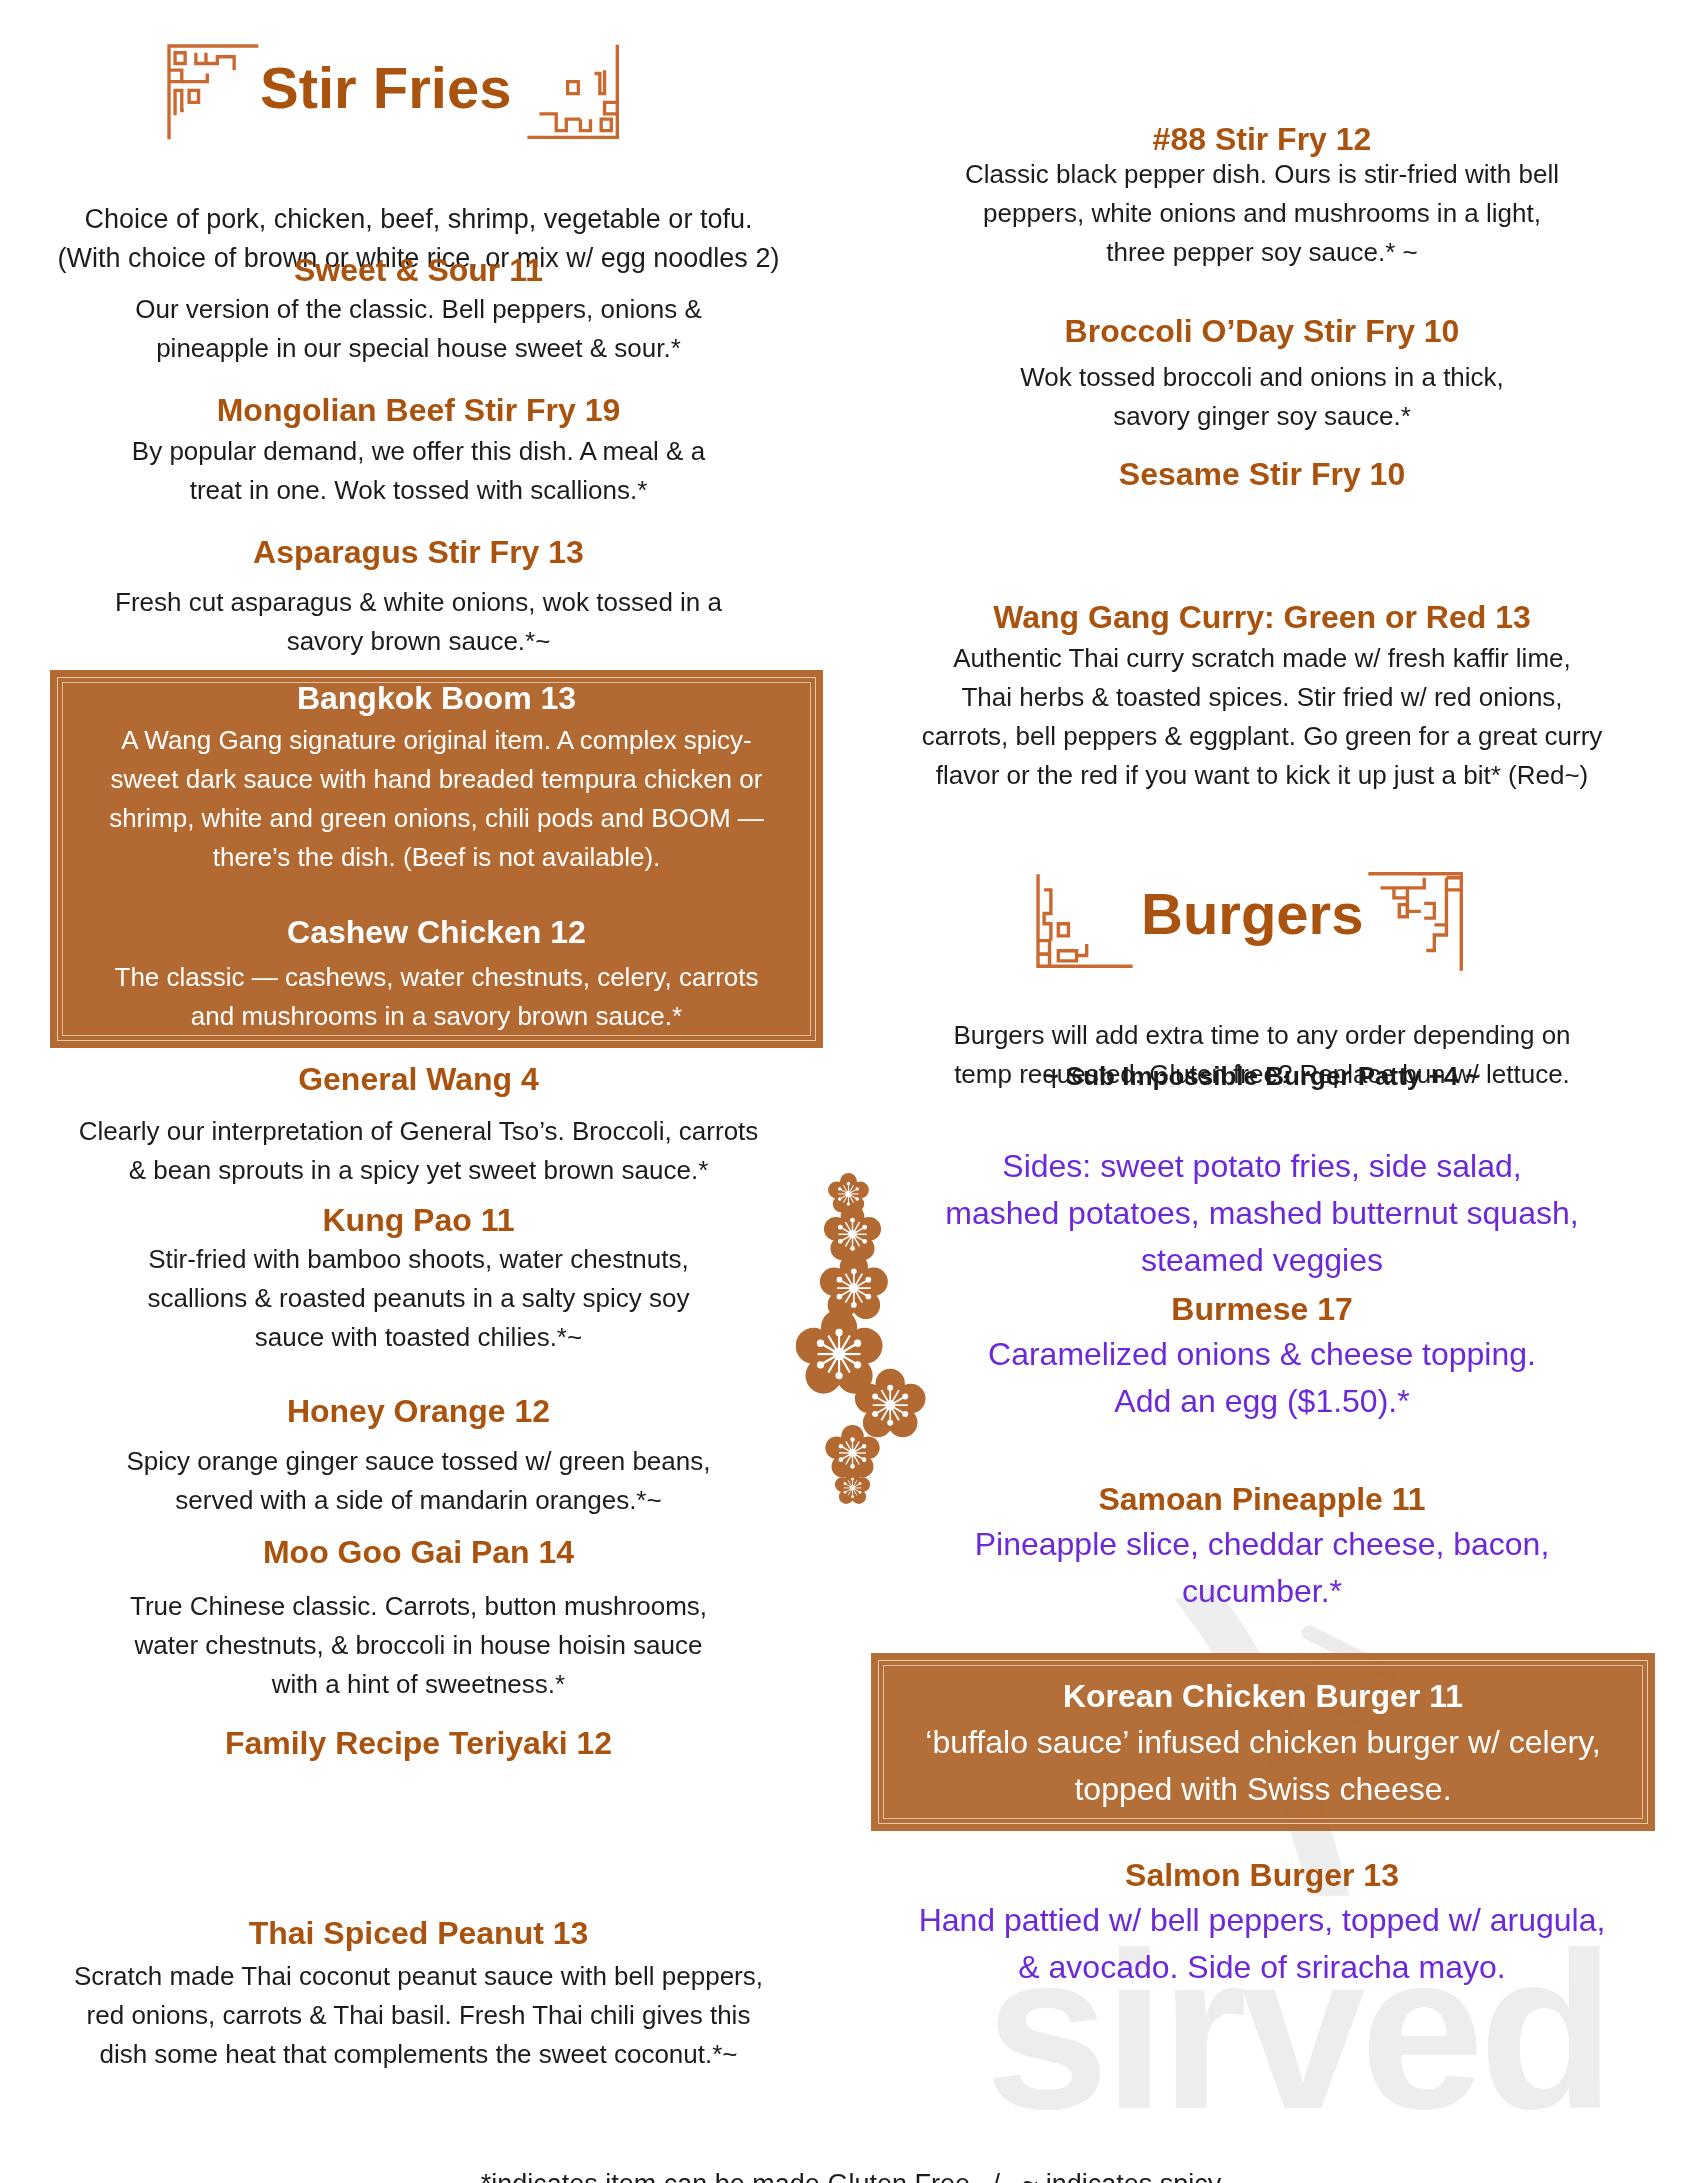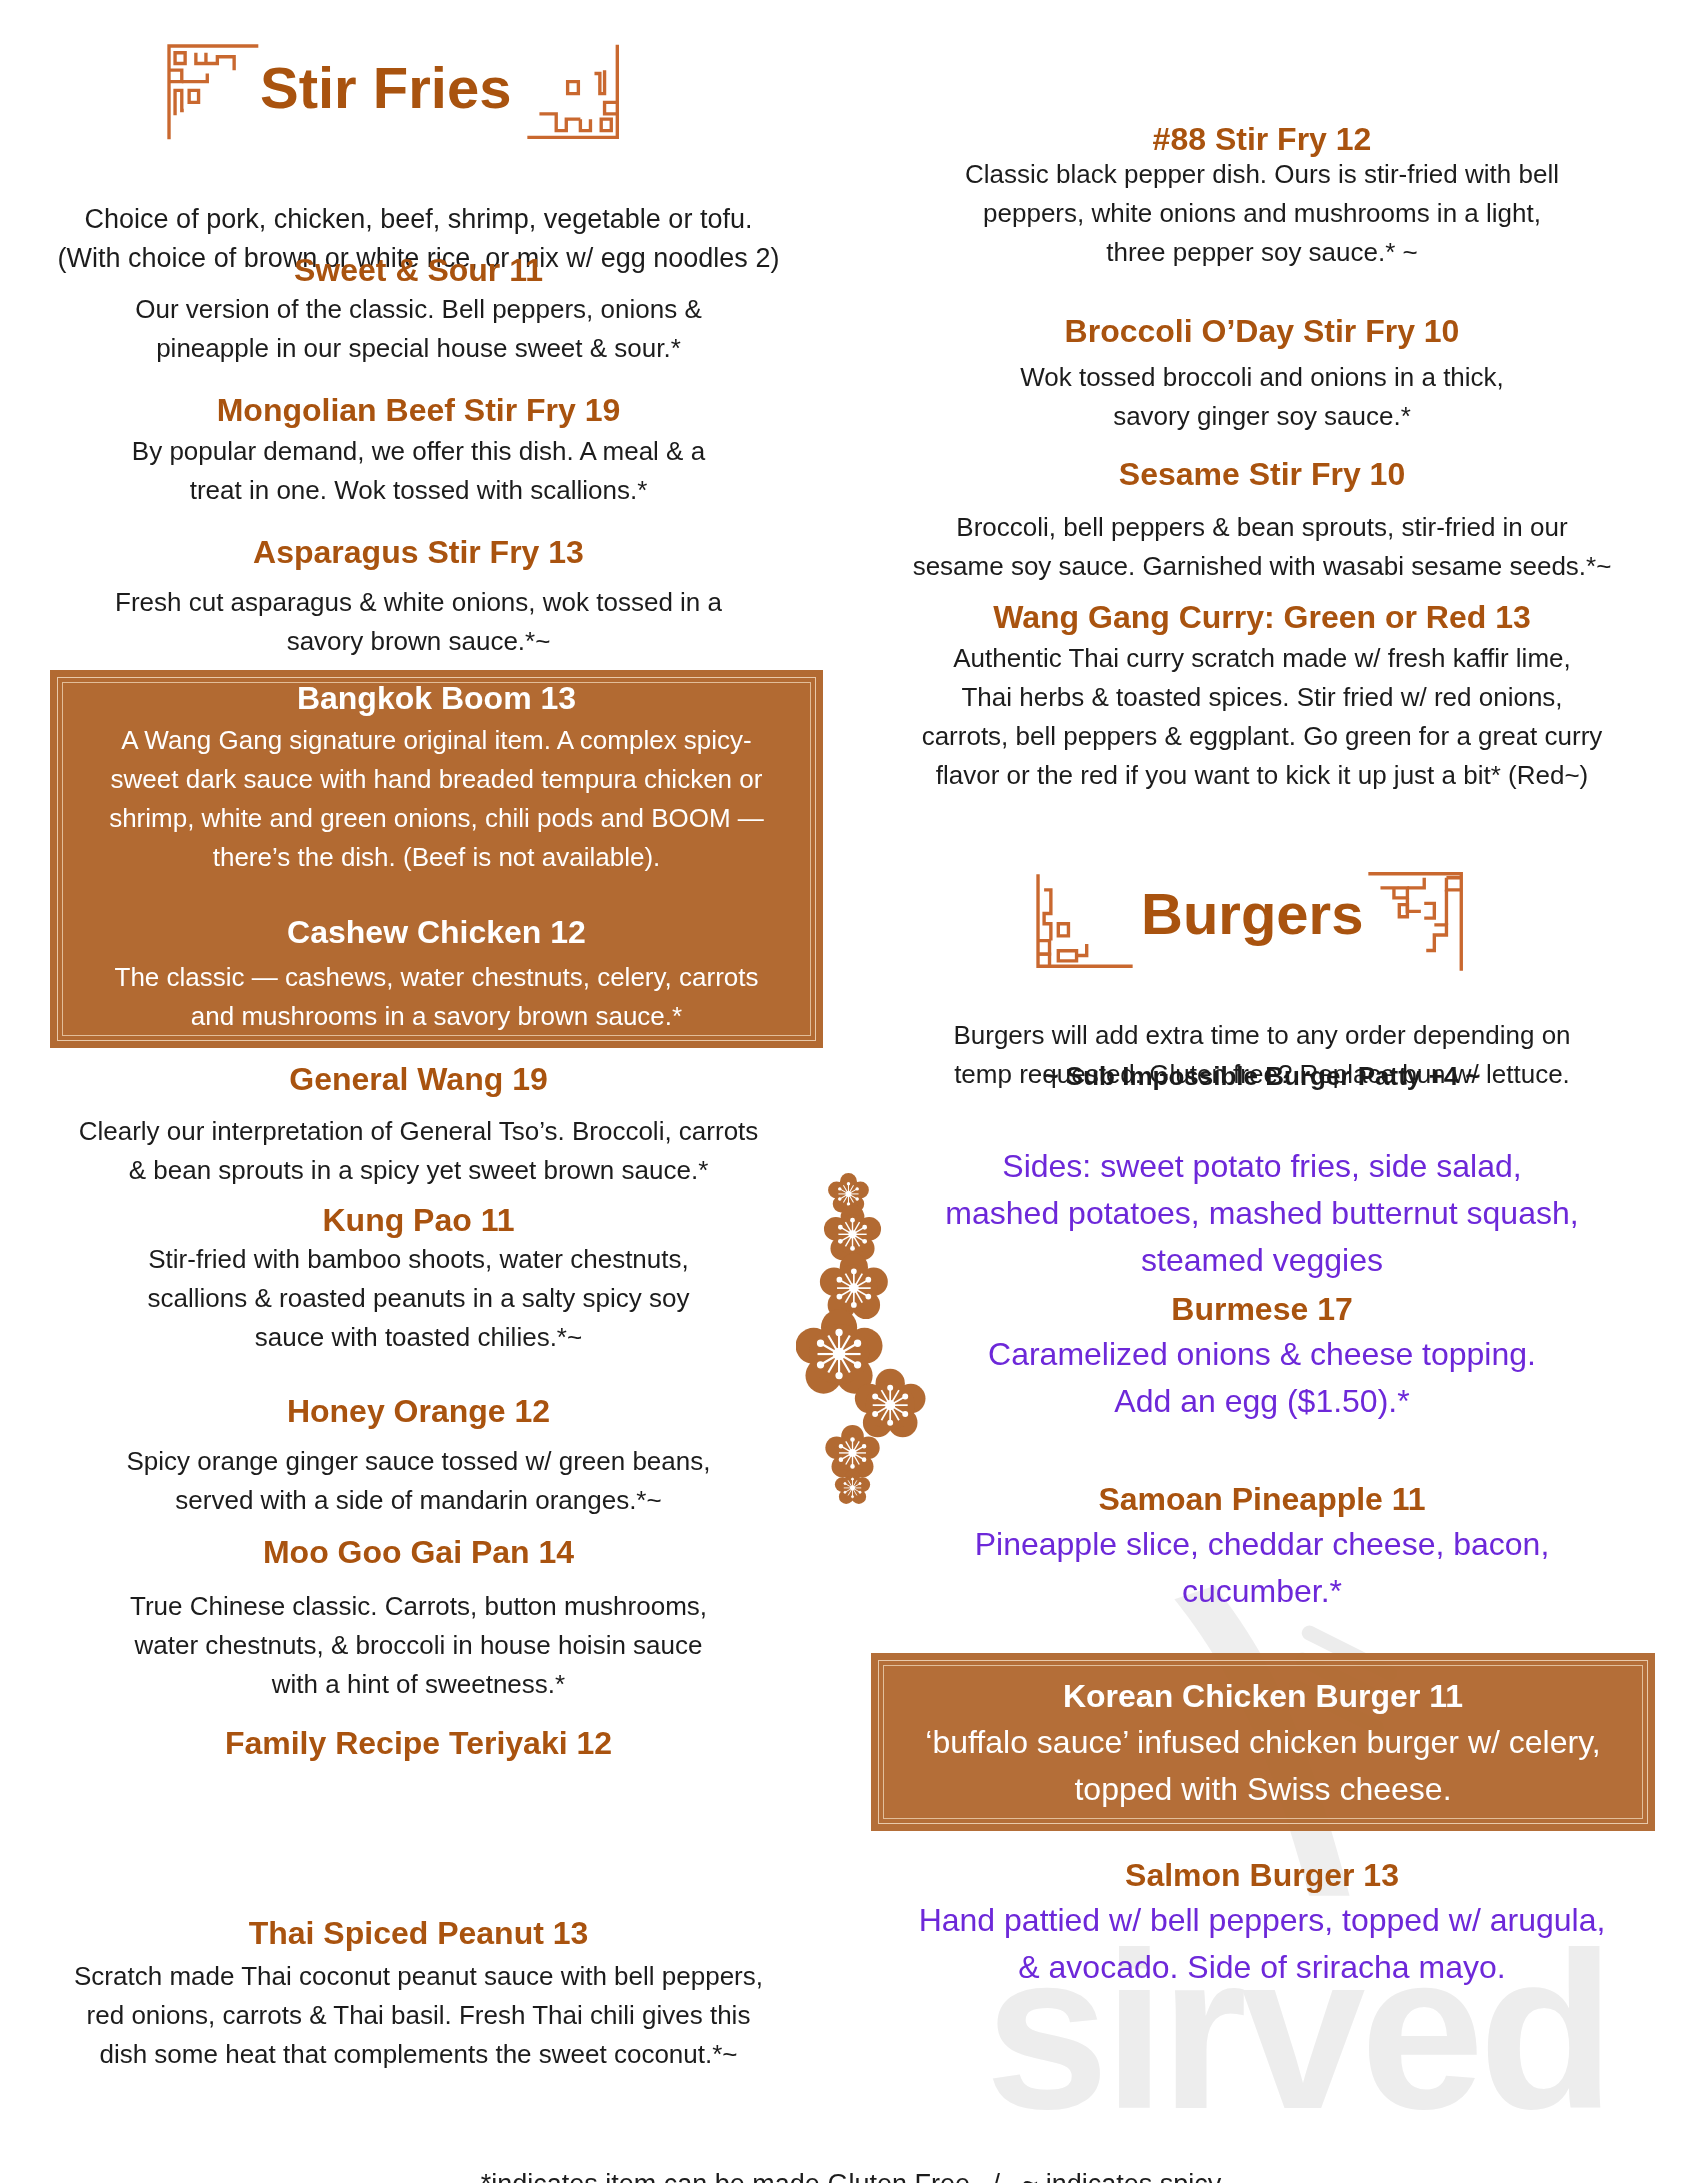--- a/index.html
+++ b/index.html
@@ -86,21 +86,21 @@
 there’s the dish.       (Beef is not available).</div>
   </div>
   <div class="abs center" style="left:0;width:100%;top:243px;">
     <div class="title">Cashew Chicken  12</div>
     <div class="desc" style="margin-top:6.7px;">The classic — cashews, water chestnuts, celery, carrots
 and mushrooms in a savory brown sauce.*</div>
   </div>
 </div>
 
 <div class="abs center" style="left:27px;width:783px;top:1060px;">
-  <div class="title">General Wang  19</div>
+  <div class="title">General Wang  4</div>
   <div class="desc" style="margin-top:13.5px;">Clearly our interpretation of General Tso’s. Broccoli, carrots
 &amp; bean sprouts in a spicy yet sweet brown sauce.*</div>
 </div>
 <div class="abs center" style="left:27px;width:783px;top:1201px;">
   <div class="title">Kung Pao  11</div>
   <div class="desc" style="margin-top:1.3px;">Stir-fried with bamboo shoots, water chestnuts,
 scallions &amp; roasted peanuts in a salty spicy soy
 sauce with toasted chilies.*~</div>
 </div>
 <div class="abs center" style="left:27px;width:783px;top:1392px;">
@@ -171,22 +171,20 @@
 peppers, white onions and mushrooms in a light,
 three pepper soy sauce.* ~</div>
 </div>
 <div class="abs center" style="left:864px;width:796px;top:312px;">
   <div class="title">Broccoli O’Day Stir Fry 10</div>
   <div class="desc" style="margin-top:8px;">Wok tossed broccoli and onions in a thick,
 savory ginger soy sauce.*</div>
 </div>
 <div class="abs center" style="left:864px;width:796px;top:455px;">
   <div class="title">Sesame Stir Fry  10</div>
-  <div class="desc" style="margin-top:15px;">Broccoli, bell peppers &amp; bean sprouts, stir-fried in our
-sesame soy sauce. Garnished with wasabi sesame seeds.*~</div>
 </div>
 <div class="abs center" style="left:864px;width:796px;top:598px;">
   <div class="title">Wang Gang Curry: Green or Red 13</div>
   <div class="desc" style="margin-top:2.7px;">Authentic Thai curry scratch made w/ fresh kaffir lime,
 Thai herbs &amp; toasted spices. Stir fried w/ red onions,
 carrots, bell peppers &amp; eggplant. Go green for a great curry
 flavor or the red if you want to kick it up just a bit*   (Red~)</div>
 </div>
 
 <svg class="abs" style="left:1036px;top:873px;" width="98" height="98" viewBox="0 0 145 145">

